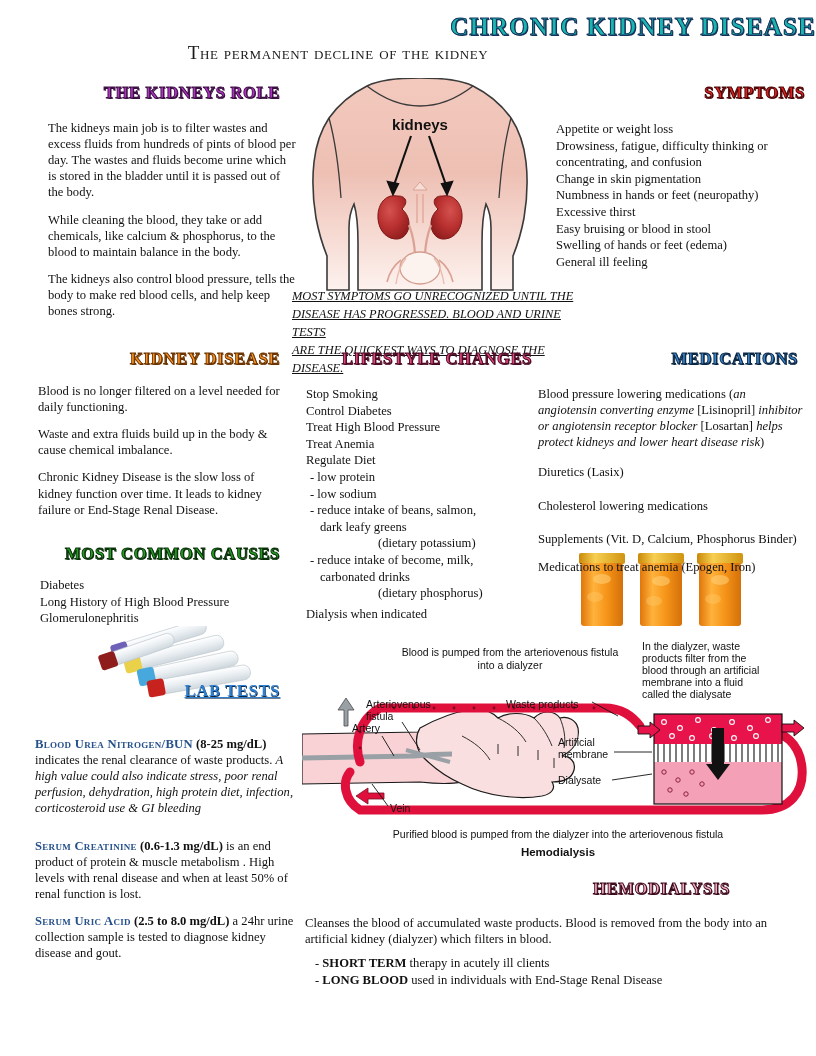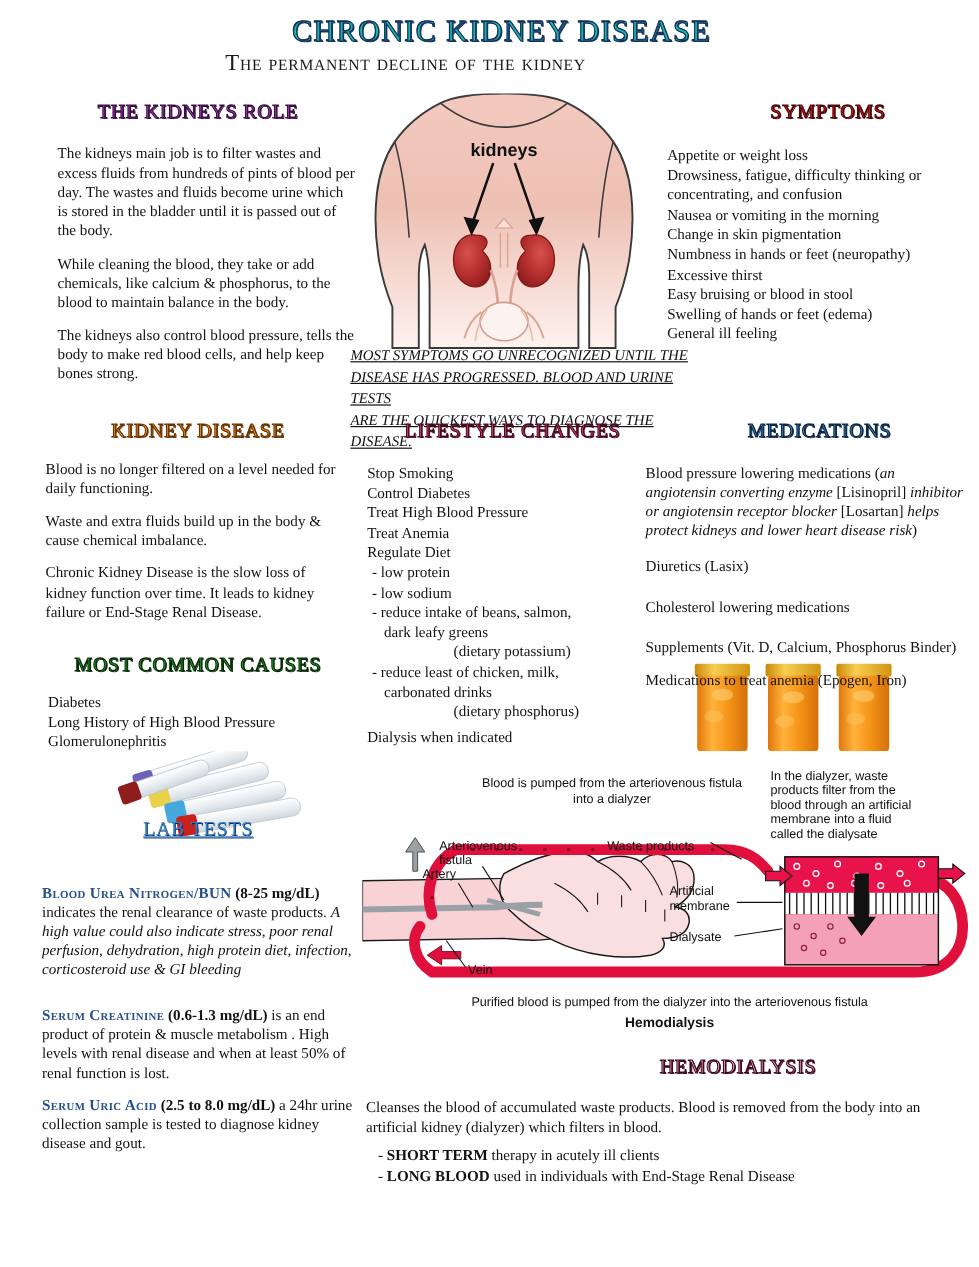--- a/index.html
+++ b/index.html
@@ -9,23 +9,23 @@
     background:#ffffff;
     font-family:"Liberation Serif", serif;
     color:#111111;
     position:relative;
     overflow:hidden;
   }
   .page { position:relative; width:816px; height:1056px; }
 
   
   .hdr {
-    text-align:center;
+    text-align:right;
     font-family:"Liberation Serif", serif;
-    font-weight:normal;
+    font-weight:bold;
     letter-spacing:0.5px;
     line-height:1.05;
     padding-left:20px;
   }
   .hdr-title {
     font-size:25px;
     color:#19b5ae;
     -webkit-text-stroke:0.9px #16325c;
     text-shadow:1px 1px 0 #16325c, -0.5px -0.5px 0 #16325c;
     letter-spacing:1.2px;
@@ -155,21 +155,20 @@
       <text x="115" y="52" text-anchor="middle" font-family="Liberation Sans, sans-serif" font-size="15" font-weight="bold" fill="#111">kidneys</text>
     </svg>
   </div>
 
   <div class="blk" style="left:555px; top:84px; width:250px;">
     <div class="hdr hdr-sec c-red">SYMPTOMS</div>
   </div>
   <div class="blk" style="left:556px; top:121px; width:252px;">
     <div class="list-line">Appetite or weight loss</div>
     <div class="list-line">Drowsiness, fatigue, difficulty thinking or concentrating, and confusion</div>
-    <div class="list-line">Nausea or vomiting in the morning</div>
     <div class="list-line">Change in skin pigmentation</div>
     <div class="list-line">Numbness in hands or feet (neuropathy)</div>
     <div class="list-line">Excessive thirst</div>
     <div class="list-line">Easy bruising or blood in stool</div>
     <div class="list-line">Swelling of hands or feet (edema)</div>
     <div class="list-line">General ill feeling</div>
   </div>
 
   <div class="blk" style="left:292px; top:288px; width:300px;">
     <div class="note-italic">MOST SYMPTOMS GO UNRECOGNIZED UNTIL THE</div>
@@ -193,21 +192,21 @@
     <div class="list-line" style="margin-left:0px">Stop Smoking</div>
     <div class="list-line" style="margin-left:0px">Control Diabetes</div>
     <div class="list-line" style="margin-left:0px">Treat High Blood Pressure</div>
     <div class="list-line" style="margin-left:0px">Treat Anemia</div>
     <div class="list-line" style="margin-left:0px">Regulate Diet</div>
     <div class="list-line" style="margin-left:4px">- low protein</div>
     <div class="list-line" style="margin-left:4px">- low sodium</div>
     <div class="list-line" style="margin-left:4px">- reduce intake of beans, salmon,</div>
     <div class="list-line" style="margin-left:14px">dark leafy greens</div>
     <div class="list-line" style="margin-left:72px">(dietary potassium)</div>
-    <div class="list-line" style="margin-left:4px">- reduce least of chicken, milk,</div>
+    <div class="list-line" style="margin-left:4px">- reduce intake of become, milk,</div>
     <div class="list-line" style="margin-left:14px">carbonated drinks</div>
     <div class="list-line" style="margin-left:72px">(dietary phosphorus)</div>
     <div class="list-line" style="margin-left:0px;margin-top:4px">Dialysis when indicated</div>
   </div>
 
   <div class="blk" style="left:548px; top:350px; width:250px;">
     <div class="hdr hdr-sec c-blue">MEDICATIONS</div>
   </div>
   <div class="blk body-txt" style="left:538px; top:386px; width:268px;">
     <p style="margin-bottom:14px"><span>Blood pressure lowering medications (</span><span class="ital">an angiotensin converting enzyme</span><span> [Lisinopril] </span><span class="ital">inhibitor or angiotensin receptor blocker</span><span> [Losartan] </span><span class="ital">helps protect kidneys and lower heart disease risk</span><span>)</span></p>

